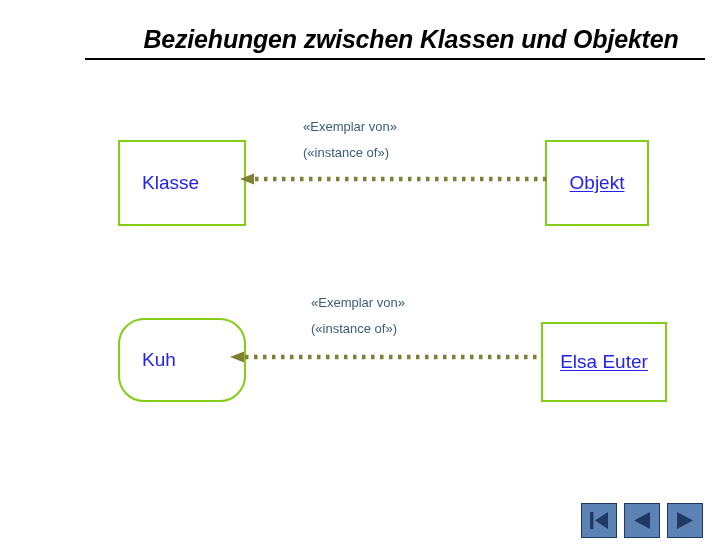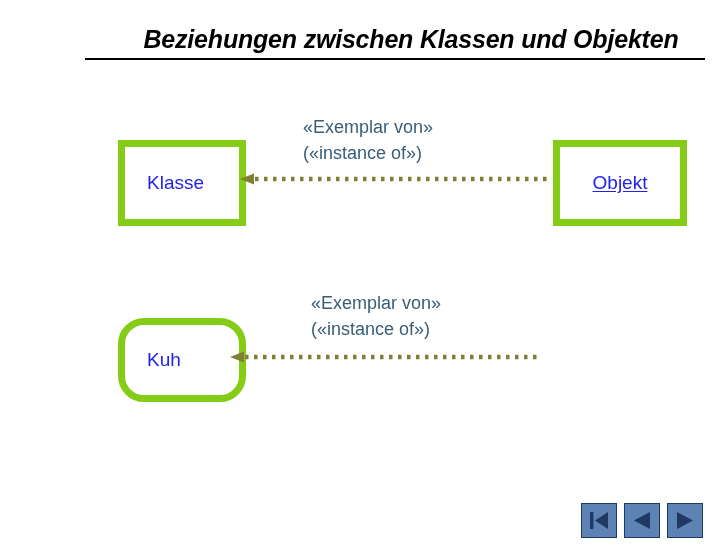--- a/index.html
+++ b/index.html
@@ -46,58 +46,58 @@
     position: absolute;
     left: 0;
     top: 0;
     width: 728px;
     height: 546px;
   }
 
   .node-box {
     position: absolute;
     box-sizing: border-box;
-    border: 7px solid #84cc16;
+    border: 2px solid #84cc16;
     background: #ffffff;
     display: flex;
     align-items: center;
   }
   .node-label {
     font-size: 19px;
     line-height: 22px;
     color: #2222ee;
     white-space: nowrap;
   }
   .node-label.underlined {
     text-decoration: underline;
     text-underline-offset: 2px;
   }
   .align-left  { justify-content: flex-start; padding-left: 22px; }
   .align-center{ justify-content: center; }
 
   
   #box-klasse     { left: 118px; top: 140px; width: 128px; height: 86px; }
-  #box-objekt     { left: 545px; top: 140px; width: 134px; height: 86px; margin-left: 8px; }
+  #box-objekt     { left: 545px; top: 140px; width: 104px; height: 86px; }
   #box-kuh        { left: 118px; top: 318px; width: 128px; height: 84px; border-radius: 26px; }
   #box-elsa-euter { left: 541px; top: 322px; width: 126px; height: 80px; }
 
   
   .connector {
     position: absolute;
     height: 14px;
   }
   .connector svg { display: block; overflow: visible; }
   #connector-top    { left: 240px; top: 172px; width: 312px; }
   #connector-bottom { left: 230px; top: 350px; width: 312px; }
 
   
   .rel-label {
     position: absolute;
     color: #3a5e78;
-    font-size: 18px;
+    font-size: 13px;
     line-height: 26px;
     white-space: nowrap;
   }
   #rel-label-top    { left: 303px; top: 114px; }
   #rel-label-bottom { left: 311px; top: 290px; }
   .rel-line { display: block; }
 
   
   #nav-buttons {
     position: absolute;
@@ -147,20 +147,23 @@
 
   <div id="rel-label-top" class="rel-label">
     <span class="rel-line">«Exemplar von»</span>
     <span class="rel-line">(«instance of»)</span>
   </div>
 
   <div id="box-kuh" class="node-box align-left">
     <span class="node-label">Kuh</span>
   </div>
 
+  <div id="box-elsa-euter" class="node-box align-center">
+    <span class="node-label underlined">Elsa Euter</span>
+  </div>
 
   <div id="connector-bottom" class="connector">
     <svg width="312" height="14" viewBox="0 0 312 14">
       <path d="M0,7 L14,1.5 L14,12.5 Z" fill="#7f7f35"></path>
       <line x1="15" y1="7" x2="310" y2="7" stroke="#7f7f35" stroke-width="4.5" stroke-dasharray="3.5 5.5" stroke-linecap="butt"></line>
     </svg>
   </div>
 
   <div id="rel-label-bottom" class="rel-label">
     <span class="rel-line">«Exemplar von»</span>

